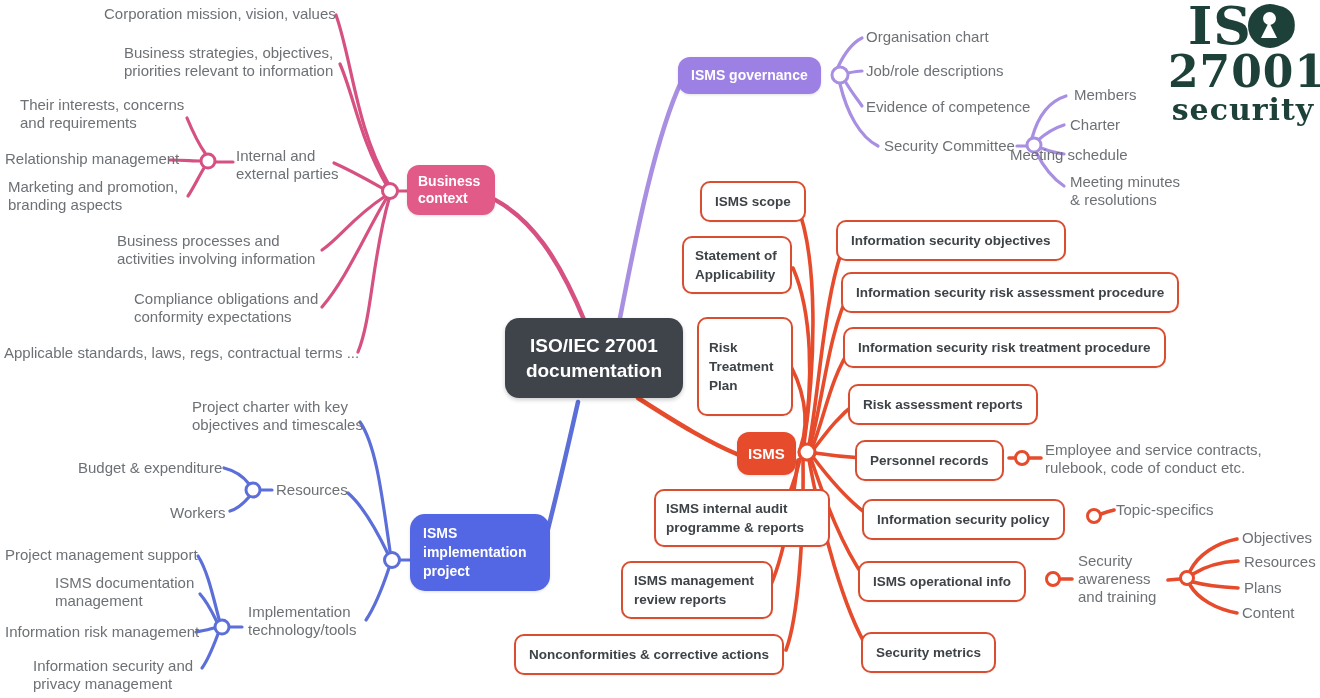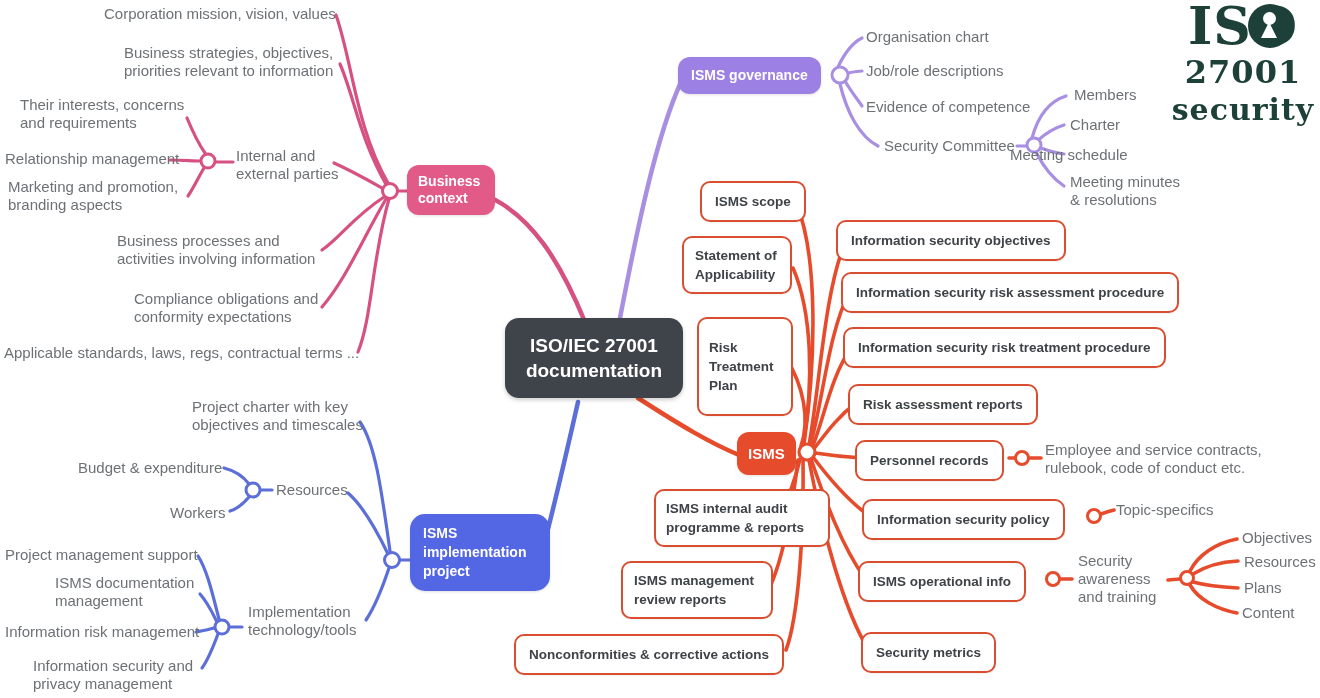--- a/index.html
+++ b/index.html
@@ -11,21 +11,21 @@
        padding:9px 13px;font-size:13.5px;line-height:19px;font-weight:bold;color:#3e4347;
        box-shadow:0 1px 2px rgba(0,0,0,.06);}
   .cbox{position:absolute;z-index:2;border-radius:12px;color:#fff;font-weight:bold;
         font-size:14px;line-height:17px;box-shadow:0 1px 3px rgba(0,0,0,.12);}
   .center-node{position:absolute;z-index:2;background:#3f444a;color:#fff;border-radius:14px;
         font-size:19px;line-height:25px;font-weight:bold;text-align:center;
         box-shadow:0 2px 4px rgba(0,0,0,.2);}
   .logo{position:absolute;z-index:3;right:2px;top:2px;width:150px;text-align:center;
         color:#1d4038;font-family:"DejaVu Serif",serif;font-weight:bold;}
   .logo-l1{font-size:52px;line-height:48px;letter-spacing:1px;position:relative;}
-  .logo-l2{font-size:32px;line-height:44px;letter-spacing:1px;}
+  .logo-l2{font-size:44px;line-height:44px;letter-spacing:1px;}
   .logo-l3{font-size:30px;line-height:32px;letter-spacing:1px;}
   .o-disc{position:absolute;left:80px;top:2px;width:44px;height:44px;border-radius:50%;
           background:#1d4038;}
   .o-hole{position:absolute;left:15px;top:8px;width:13px;height:13px;border-radius:50%;background:#fff;}
   .o-wedge{position:absolute;left:13px;top:18px;width:0;height:0;
            border-left:8px solid transparent;border-right:8px solid transparent;
            border-bottom:16px solid #fff;}
 </style>
 </head>
 <body>

